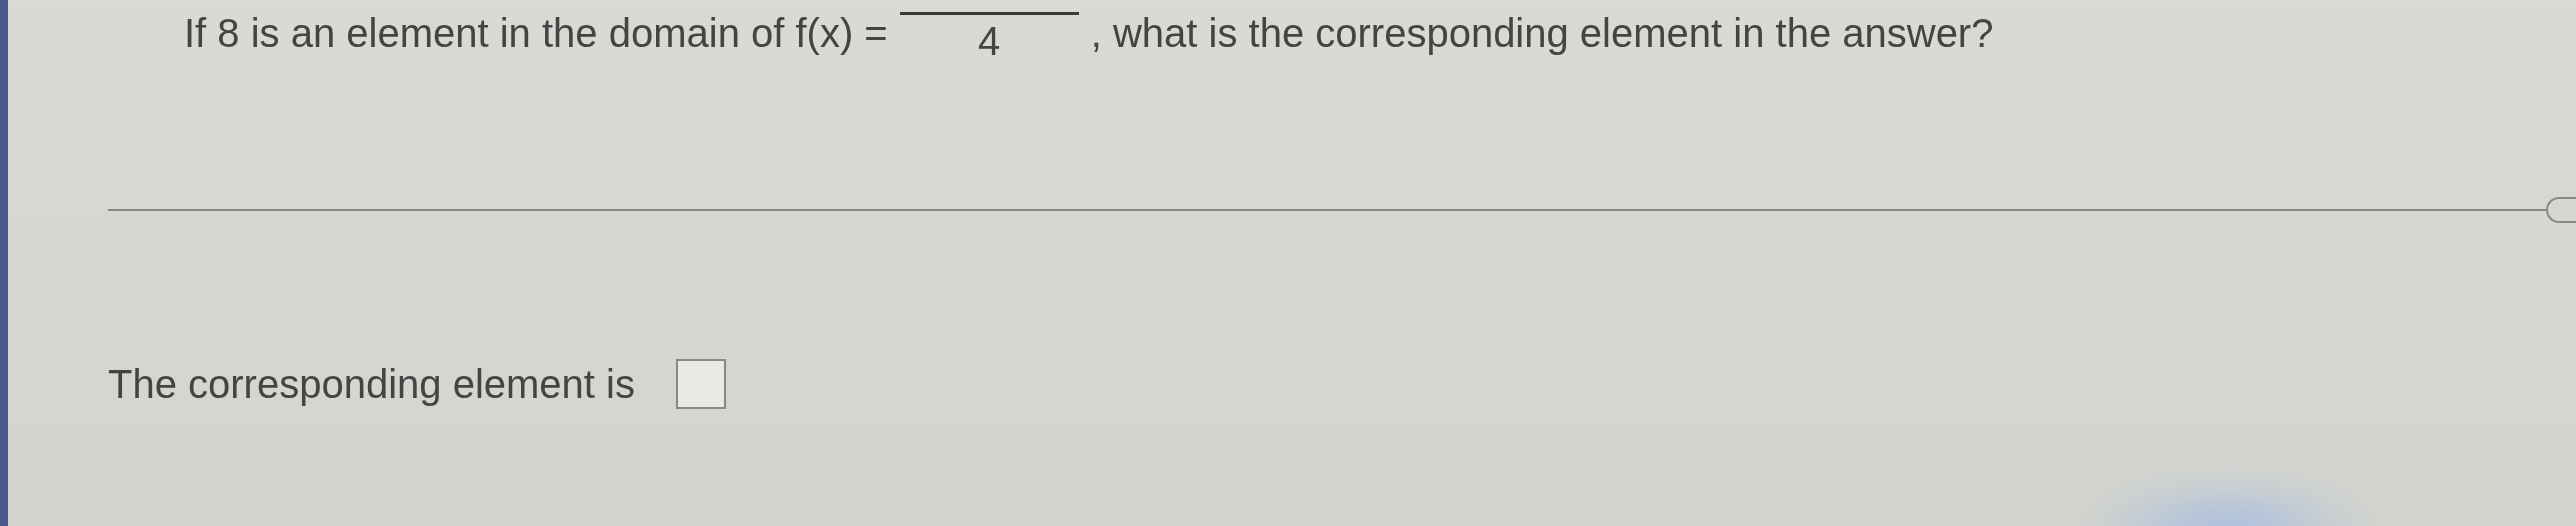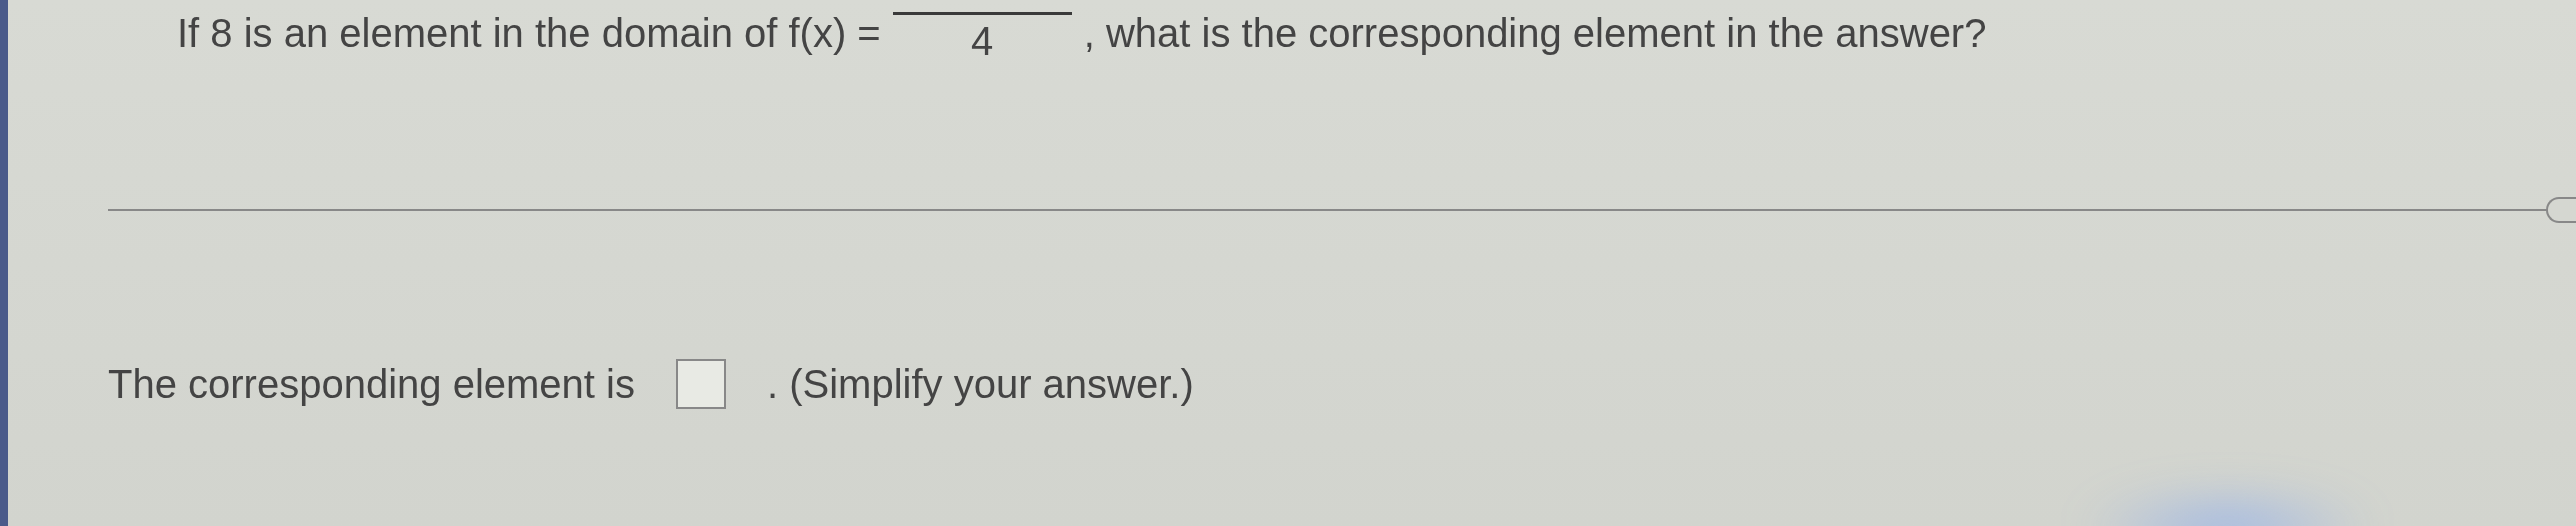--- a/index.html
+++ b/index.html
@@ -21,21 +21,21 @@
       padding: 0 40px;
       position: relative;
     }
     .question-line {
       display: flex;
       align-items: center;
       font-size: 40px;
       color: #444;
       position: absolute;
       top: 0;
-      left: 169px;
+      left: 176px;
       white-space: nowrap;
     }
     .fraction {
       display: inline-flex;
       flex-direction: column;
       align-items: center;
       margin: 0 12px;
       position: relative;
       vertical-align: middle;
     }
@@ -116,17 +116,16 @@
     <span> , what is the corresponding element in the answer?</span>
   </div>
 </div>
 
 <div class="divider"></div>
 <div class="divider-knob"></div>
 
 <div class="answer-area">
   <span>The corresponding element is </span>
   <span class="answer-input" value=""></span>
-  <span>. (Simplify your answer.)</span>
 </div>
 
 <div class="glow"></div>
 
 
 </body></html>

